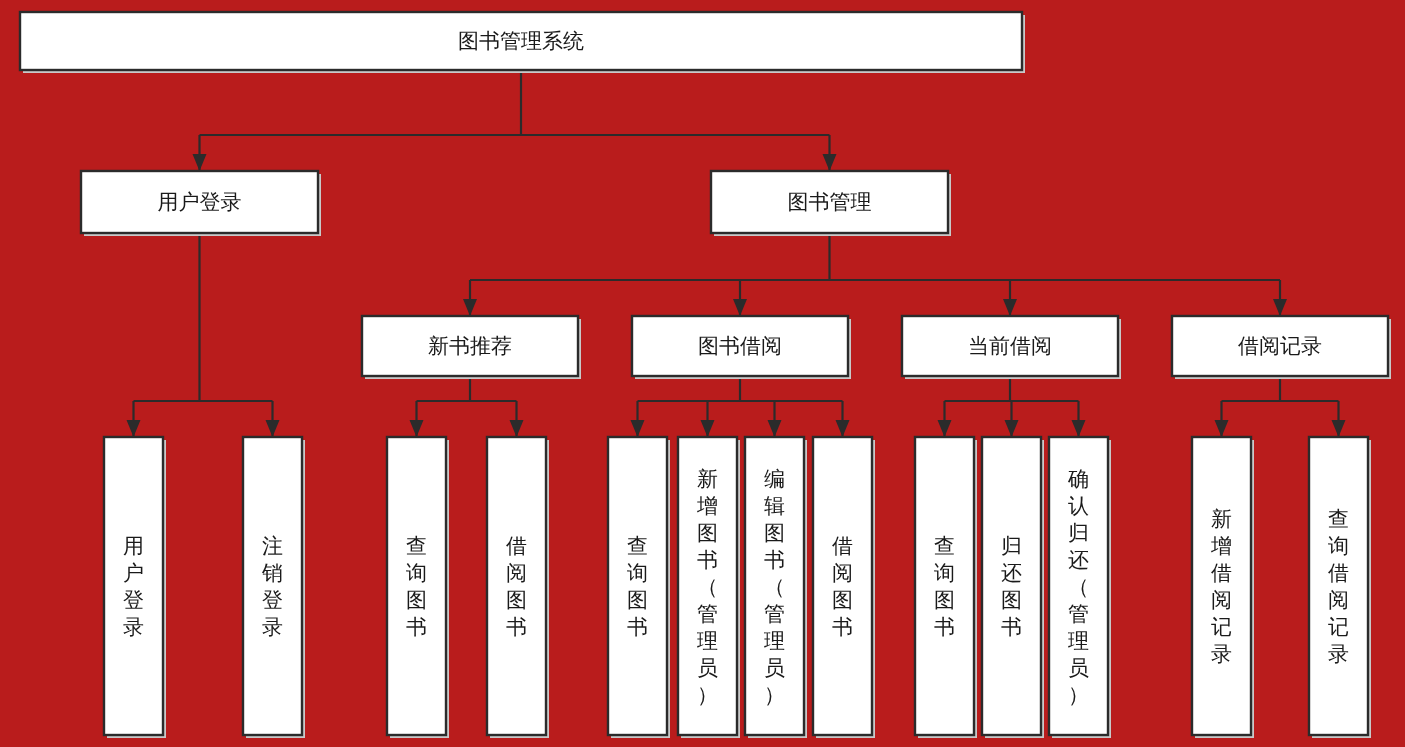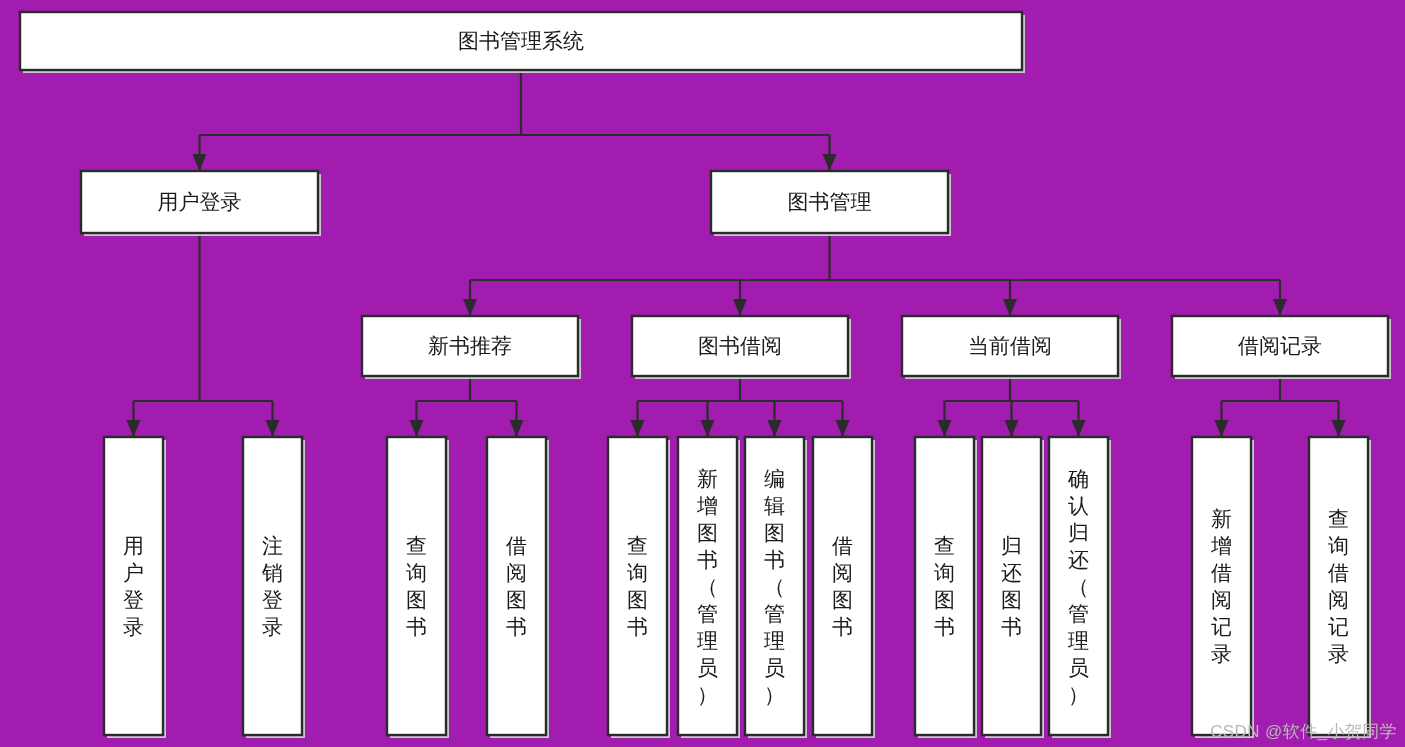--- a/index.html
+++ b/index.html
@@ -8,21 +8,21 @@
     padding: 0;
     background: #ffffff;
   }
   body {
     font-family: "Liberation Sans", "DejaVu Sans", sans-serif;
   }
   #diagram-root {
     position: relative;
     width: 1405px;
     height: 747px;
-    background: #a21caf;
+    background: #b91c1c;
     overflow: hidden;
   }
   svg.diagram-canvas {
     position: absolute;
     left: 0;
     top: 0;
     width: 1405px;
     height: 747px;
     display: block;
   }
@@ -241,14 +241,13 @@
           <rect x="1192" y="437" width="59" height="298" class="node-box"></rect>
           <text x="1221.5" class="node-label-v"><tspan x="1221.5" y="526.06">新</tspan><tspan x="1221.5" y="553.06">增</tspan><tspan x="1221.5" y="580.06">借</tspan><tspan x="1221.5" y="607.06">阅</tspan><tspan x="1221.5" y="634.06">记</tspan><tspan x="1221.5" y="661.06">录</tspan></text>
         </g>
         <g>
           <rect x="1312" y="440" width="59" height="298" class="node-shadow"></rect>
           <rect x="1309" y="437" width="59" height="298" class="node-box"></rect>
           <text x="1338.5" class="node-label-v"><tspan x="1338.5" y="526.06">查</tspan><tspan x="1338.5" y="553.06">询</tspan><tspan x="1338.5" y="580.06">借</tspan><tspan x="1338.5" y="607.06">阅</tspan><tspan x="1338.5" y="634.06">记</tspan><tspan x="1338.5" y="661.06">录</tspan></text>
         </g>
       </g>
   </svg>
-  <div class="watermark-text">CSDN @软件_小贺同学</div>
 </div>
 
 </body></html>

